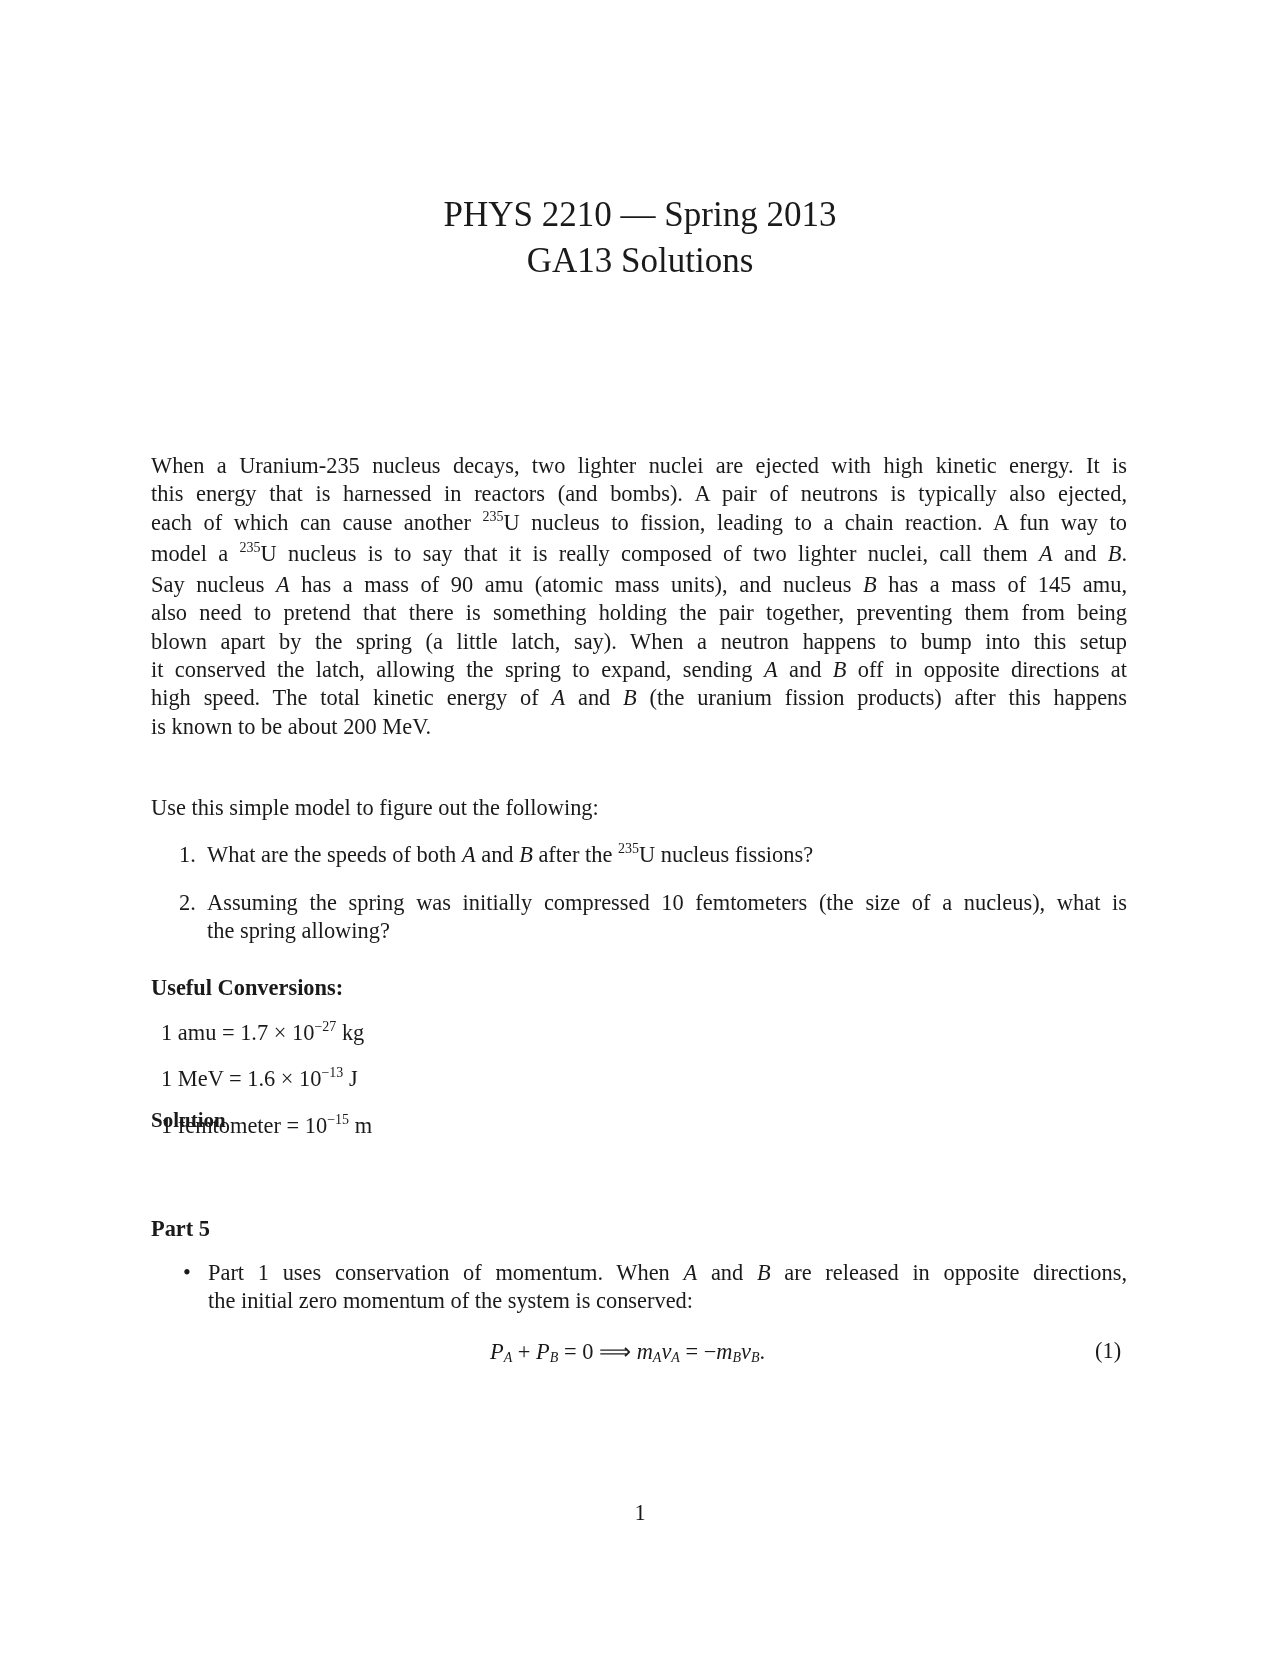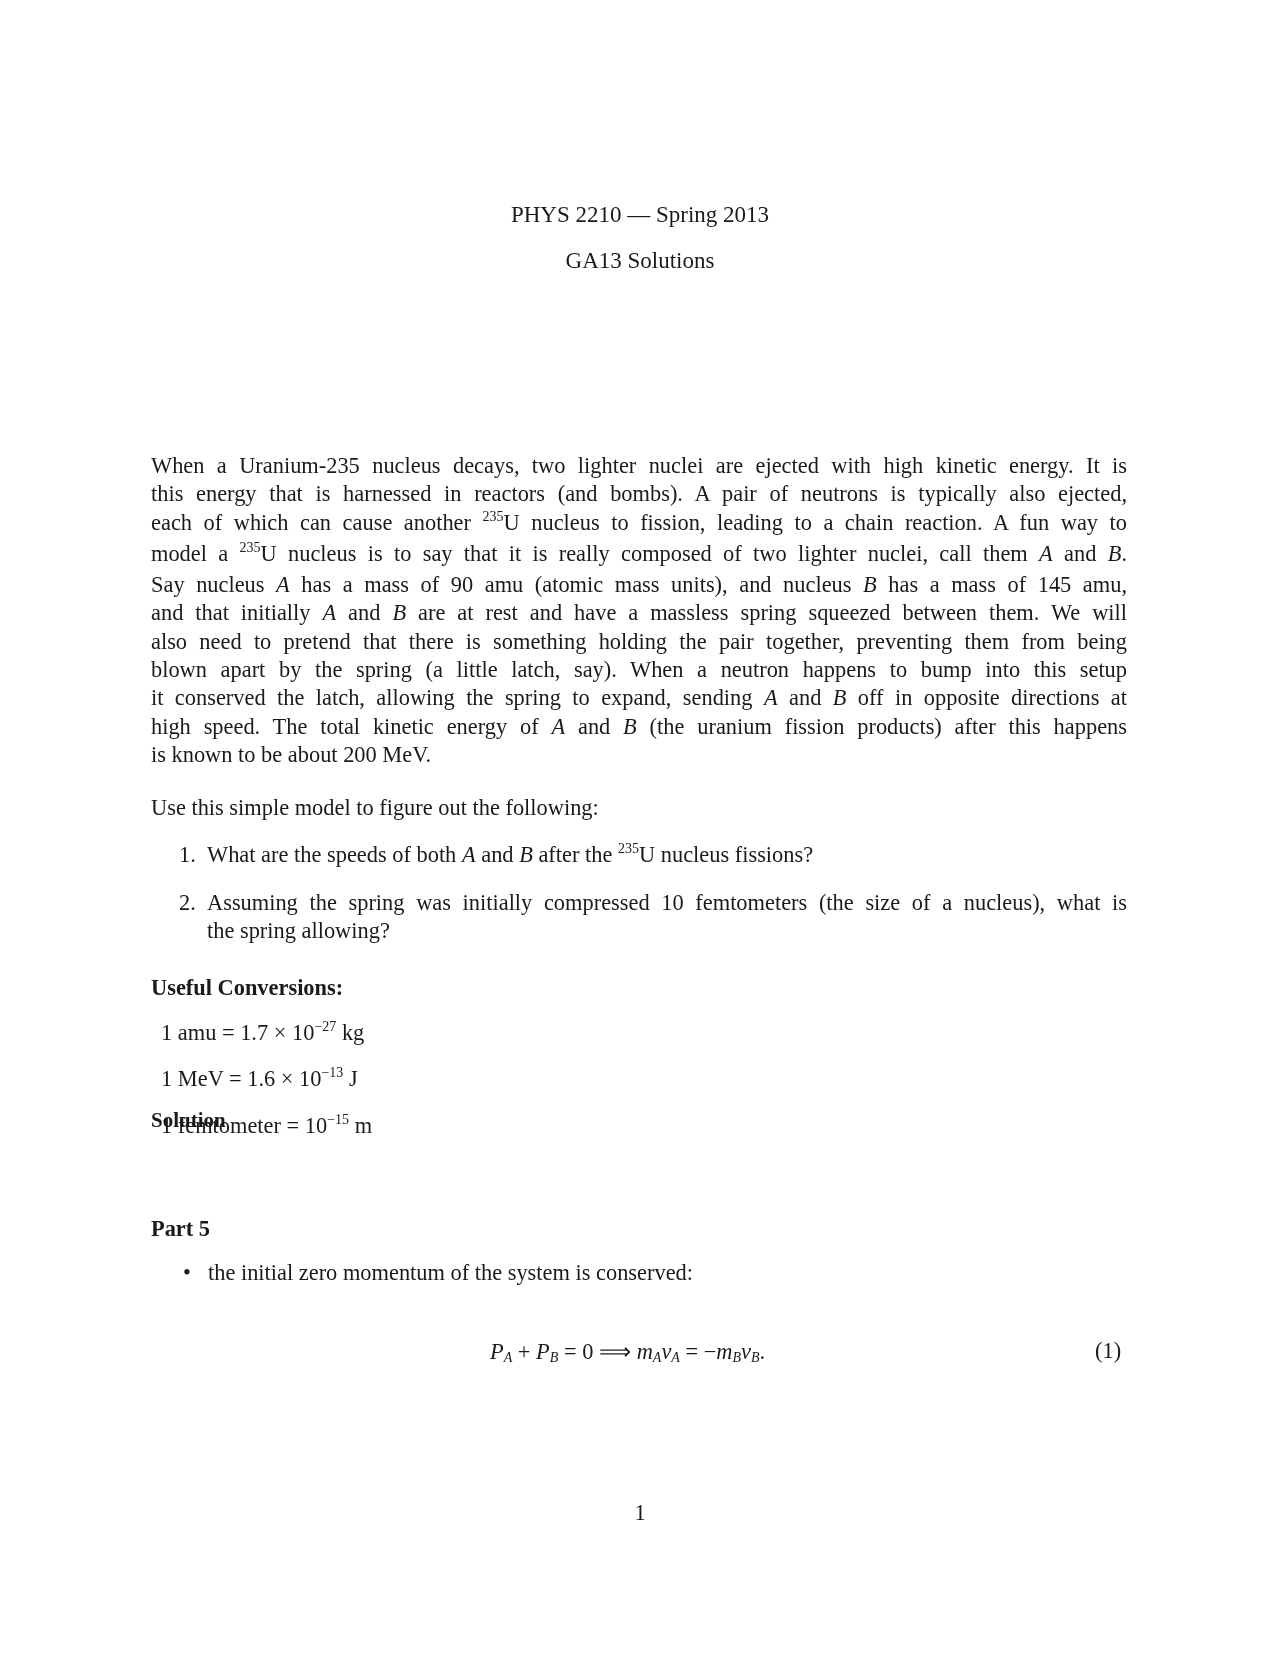--- a/index.html
+++ b/index.html
@@ -4,21 +4,21 @@
 <style>
   html, body { margin: 0; padding: 0; background: #ffffff; }
   body {
     width: 1280px; height: 1656px; position: relative; overflow: hidden;
     font-family: "DejaVu Serif", "Liberation Serif", serif;
     color: #1a1a1a;
   }
   .page { position: absolute; left: 0; top: 0; width: 1280px; height: 1656px; }
   .title {
     position: absolute; left: 0; width: 1280px; text-align: center;
-    font-family: "Liberation Serif", serif; font-size: 23px; line-height: 46px;
+    font-family: "Liberation Serif", serif; font-size: 35px; line-height: 46px;
   }
   .t1 { top: 192px; }
   .t2 { top: 238px; }
   .prob-head {
     position: absolute; left: 151px; top: 400px;
     font-family: "Liberation Serif", serif; font-size: 24px;
   }
   .prob-head .pnum { font-weight: bold; }
   .prob-head .ptitle { font-style: italic; margin-left: 28px; }
   .para {
@@ -64,21 +64,20 @@
   <div class="title t1">PHYS 2210 — Spring 2013</div>
   <div class="title t2">GA13 Solutions</div>
 
 
   <div class="para intro">
     <span class="line">When a Uranium-235 nucleus decays, two lighter nuclei are ejected with high kinetic energy. It is</span>
     <span class="line">this energy that is harnessed in reactors (and bombs). A pair of neutrons is typically also ejected,</span>
     <span class="line"><span>each of which can cause another </span><sup>235</sup><span>U nucleus to fission, leading to a chain reaction. A fun way to</span></span>
     <span class="line"><span>model a </span><sup>235</sup><span>U nucleus is to say that it is really composed of two lighter nuclei, call them </span><i>A</i><span> and </span><i>B</i><span>.</span></span>
     <span class="line"><span>Say nucleus </span><i>A</i><span> has a mass of 90 amu (atomic mass units), and nucleus </span><i>B</i><span> has a mass of 145 amu,</span></span>
-    <span class="line"><span>and that initially </span><i>A</i><span> and </span><i>B</i><span> are at rest and have a massless spring squeezed between them. We will</span></span>
     <span class="line">also need to pretend that there is something holding the pair together, preventing them from being</span>
     <span class="line">blown apart by the spring (a little latch, say). When a neutron happens to bump into this setup</span>
     <span class="line"><span>it conserved the latch, allowing the spring to expand, sending </span><i>A</i><span> and </span><i>B</i><span> off in opposite directions at</span></span>
     <span class="line"><span>high speed. The total kinetic energy of </span><i>A</i><span> and </span><i>B</i><span> (the uranium fission products) after this happens</span></span>
     <span class="line last">is known to be about 200 MeV.</span>
   </div>
 
   <div class="use">Use this simple model to figure out the following:</div>
 
   <div class="item item1">
@@ -100,20 +99,21 @@
   <div class="conv conv1"><span>1 amu = 1.7 × 10</span><sup>−27</sup><span> kg</span></div>
   <div class="conv conv2"><span>1 MeV = 1.6 × 10</span><sup>−13</sup><span> J</span></div>
   <div class="conv conv3"><span>1 femtometer = 10</span><sup>−15</sup><span> m</span></div>
 
   <div class="sol-head">Solution</div>
   <div class="part-head">Part 5</div>
 
   <div class="bullet">
     <span class="dot">•</span>
     <span class="txt">
+      <span class="line just"><span>Part 1 uses conservation of momentum. When </span><i>A</i><span> and </span><i>B</i><span> are released in opposite directions,</span></span>
       <span class="line">the initial zero momentum of the system is conserved:</span>
     </span>
   </div>
 
   <div class="eq"><i>P</i><sub>A</sub> + <i>P</i><sub>B</sub> = 0 ⟹ <i>m</i><sub>A</sub><i>v</i><sub>A</sub> = −<i>m</i><sub>B</sub><i>v</i><sub>B</sub>.</div>
   <div class="eqnum">(1)</div>
 
   <div class="pagenum">1</div>
 </div>
 

